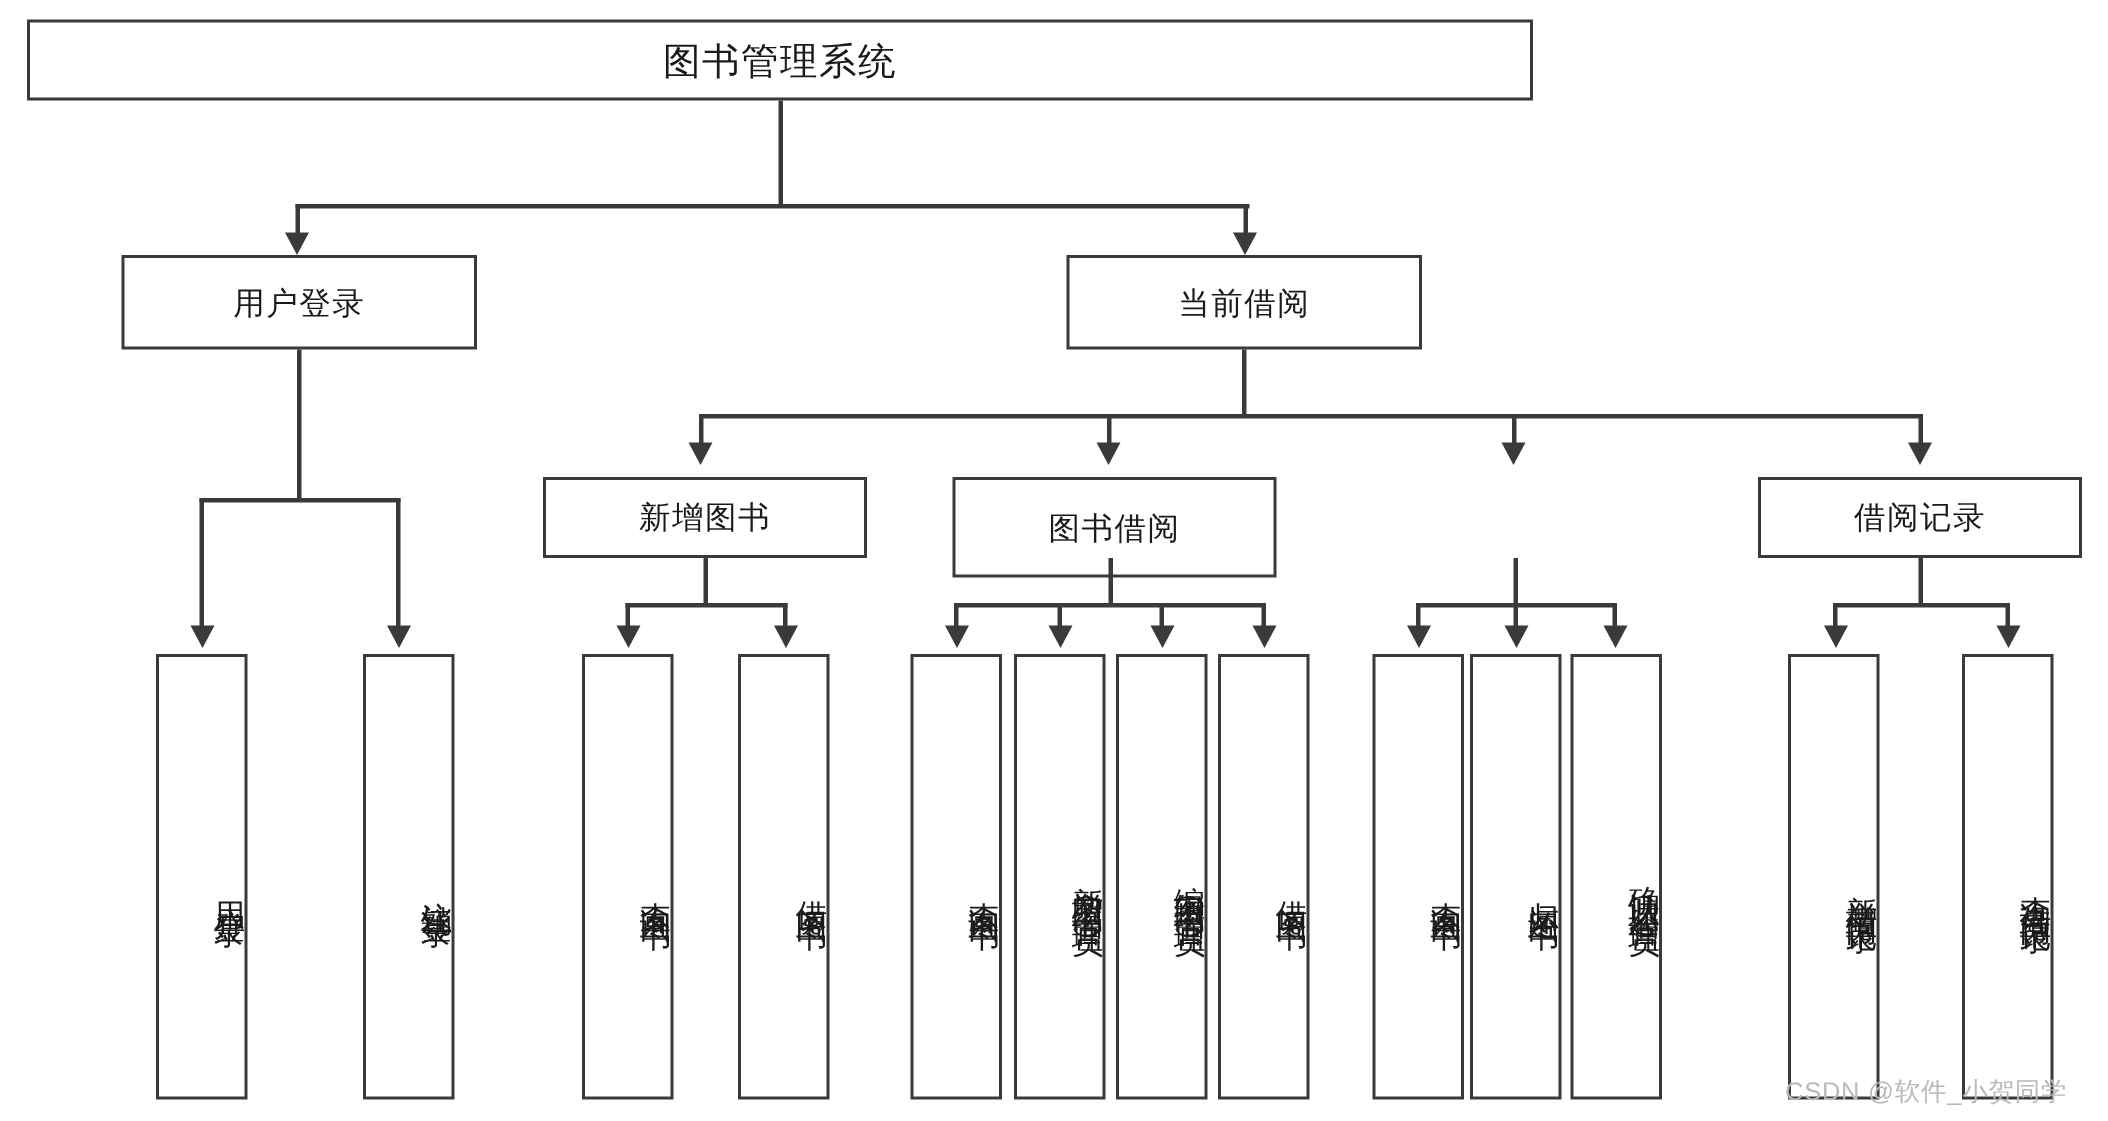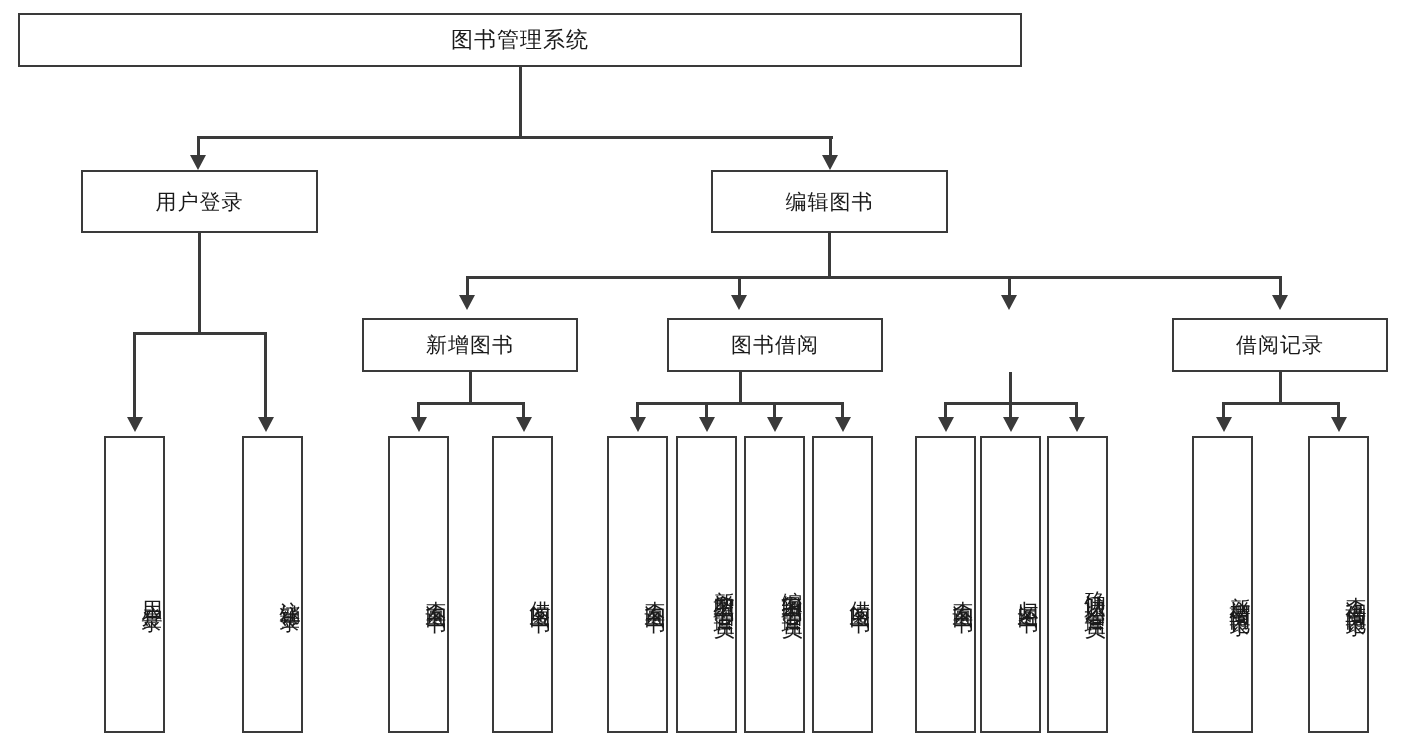--- a/index.html
+++ b/index.html
@@ -39,21 +39,21 @@
     line-height: 1;
     padding-top: 14px;
     align-items: flex-start;
     justify-content: center;
   }
   .node.vert > span {
     display: block;
     white-space: nowrap;
   }
   #root-node {
-    font-size: 22px;
+    font-size: 25px;
   }
   .edge {
     position: absolute;
     background: #3a3a3a;
   }
   .edge.v { width: 3px; }
   .edge.h { height: 3px; }
   .arrow {
     position: absolute;
     width: 0;
@@ -86,21 +86,21 @@
   <div class="edge v" style="left:197px; top:136px; width:3px; height:22px;"></div>
   <div class="arrow" style="left:190px; top:155px;"></div>
 
   <div class="edge v" style="left:829px; top:136px; width:3px; height:22px;"></div>
   <div class="arrow" style="left:822px; top:155px;"></div>
 
   <div class="node horiz" style="left:81px; top:170px; width:237px; height:63px;">
     <span>用户登录</span>
   </div>
   <div class="node horiz" style="left:711px; top:170px; width:237px; height:63px;">
-    <span>编辑图书</span>
+    <span>当前借阅</span>
   </div>
 
   <div class="edge v" style="left:198px; top:233px; width:3px; height:101px;"></div>
   <div class="edge h" style="left:133px; top:332px; width:134px; height:3px;"></div>
   <div class="edge v" style="left:133px; top:332px; width:3px; height:87px;"></div>
   <div class="arrow" style="left:127px; top:417px;"></div>
   <div class="edge v" style="left:264px; top:332px; width:3px; height:87px;"></div>
   <div class="arrow" style="left:258px; top:417px;"></div>
 
   <div class="edge v" style="left:828px; top:233px; width:3px; height:45px;"></div>
@@ -110,21 +110,21 @@
   <div class="edge v" style="left:738px; top:276px; width:3px; height:22px;"></div>
   <div class="arrow" style="left:731px; top:295px;"></div>
   <div class="edge v" style="left:1008px; top:276px; width:3px; height:22px;"></div>
   <div class="arrow" style="left:1001px; top:295px;"></div>
   <div class="edge v" style="left:1279px; top:276px; width:3px; height:22px;"></div>
   <div class="arrow" style="left:1272px; top:295px;"></div>
 
   <div class="node horiz" style="left:362px; top:318px; width:216px; height:54px;">
     <span>新增图书</span>
   </div>
-  <div class="node horiz" style="left:667px; top:318px; width:216px; height:54px;">
+  <div class="node horiz" style="left:635px; top:318px; width:216px; height:67px;">
     <span>图书借阅</span>
   </div>
   <div class="node horiz" style="left:1172px; top:318px; width:216px; height:54px;">
     <span>借阅记录</span>
   </div>
 
   <div class="edge v" style="left:469px; top:372px; width:3px; height:32px;"></div>
   <div class="edge h" style="left:417px; top:402px; width:108px; height:3px;"></div>
   <div class="edge v" style="left:417px; top:402px; width:3px; height:17px;"></div>
   <div class="arrow" style="left:411px; top:417px;"></div>
@@ -195,14 +195,15 @@
     <span>确认归还（管理员）</span>
   </div>
 
   <div class="node vert" style="left:1192px; top:436px; width:61px; height:297px;">
     <span>新增借阅记录</span>
   </div>
   <div class="node vert" style="left:1308px; top:436px; width:61px; height:297px;">
     <span>查询借阅记录</span>
   </div>
 
+  <div id="watermark" style="left:1190px; top:716px;">CSDN @软件_小贺同学</div>
 
 </div>
 
 </body></html>

